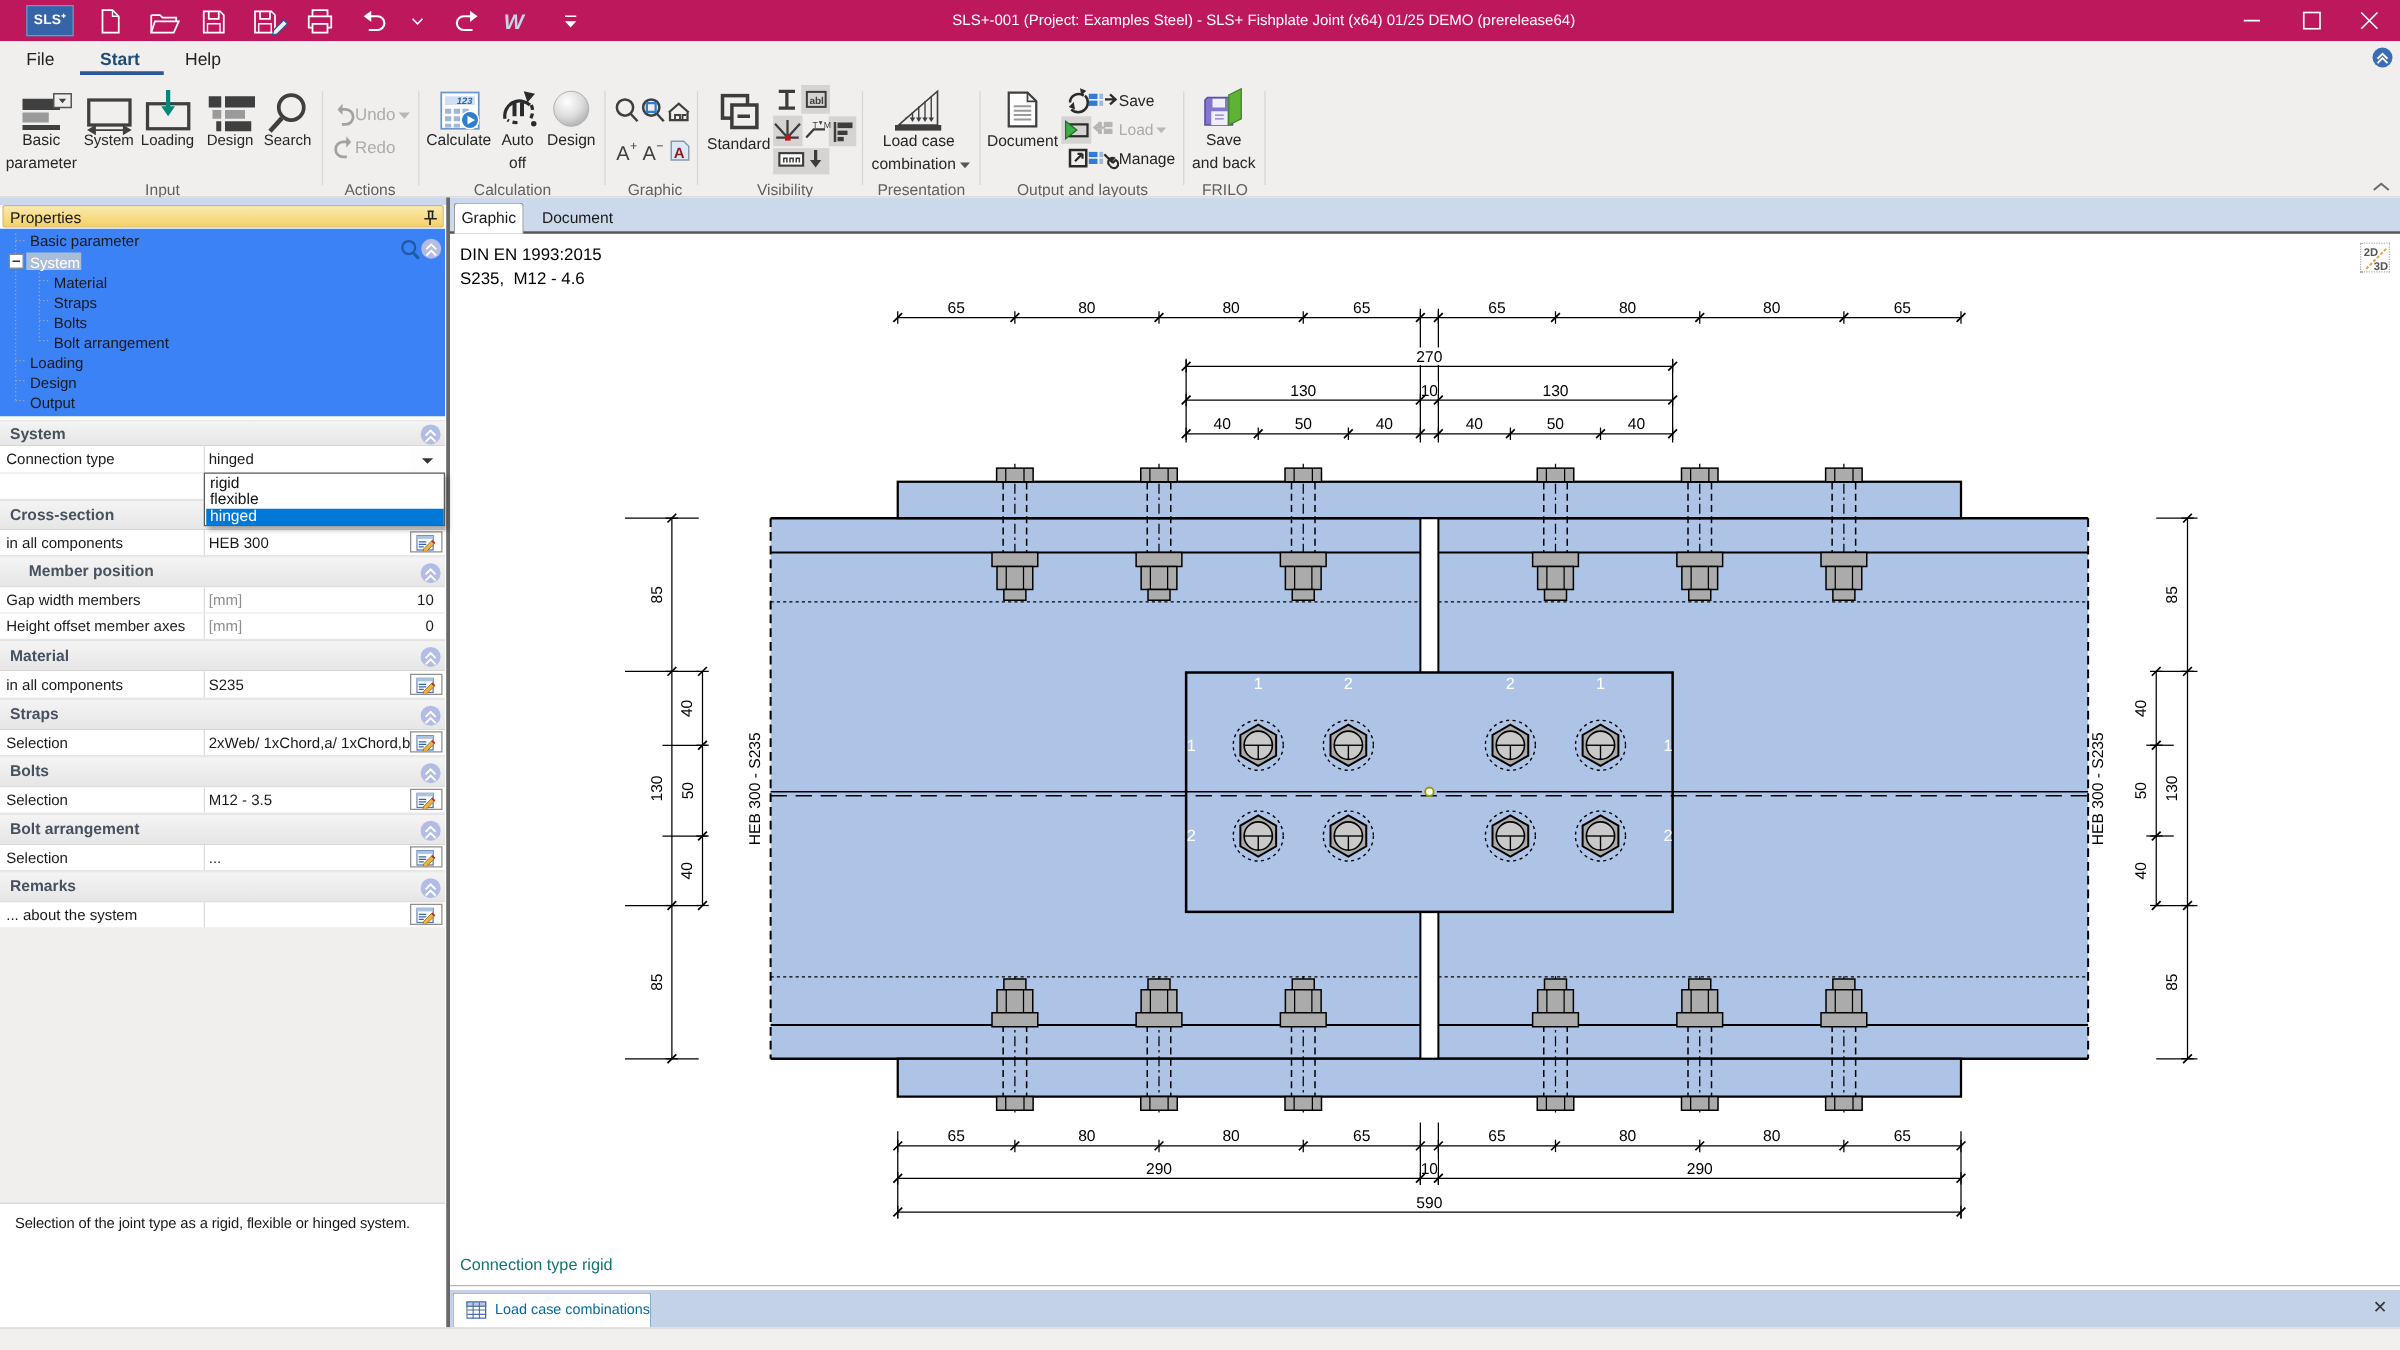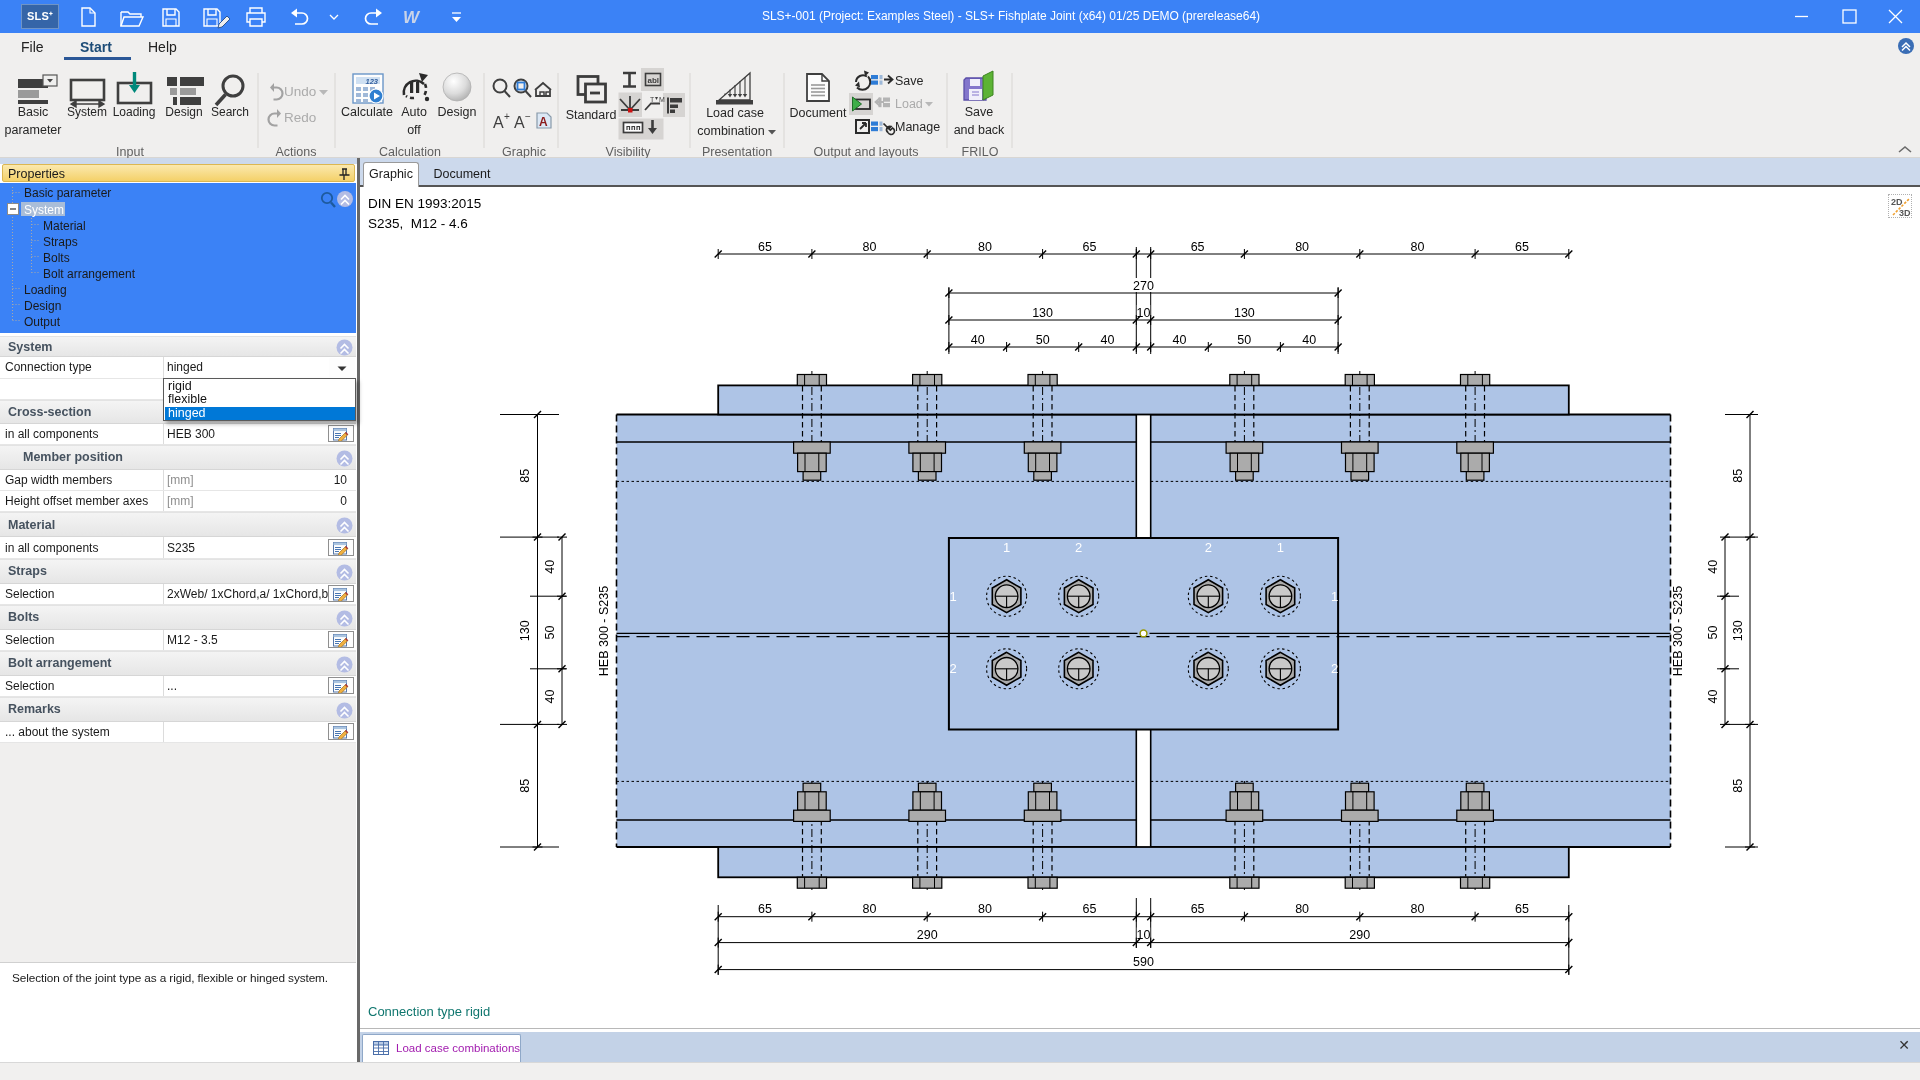--- a/index.html
+++ b/index.html
@@ -1,19 +1,19 @@
 <!DOCTYPE html>
 <html><head>
 <meta charset="utf-8">
 <style>
 * { margin:0; padding:0; box-sizing:border-box; }
 html,body { width:1920px; height:1080px; overflow:hidden; font-family:"Liberation Sans",sans-serif; }
 #page { position:relative; width:1920px; height:1080px; background:#f0efee; }
 svg text { font-family:"Liberation Sans",sans-serif; }
-#titlebar { position:absolute; left:0; top:0; width:1920px; height:33px; background:#3b82f6; }
+#titlebar { position:absolute; left:0; top:0; width:1920px; height:33px; background:#be185d; }
 #logo { position:absolute; left:21px; top:4px; width:38px; height:25px; background:#3565a8; border:1px solid #6f94c6; color:#fff; font-size:11px; font-weight:bold; text-align:center; line-height:23px; letter-spacing:0.2px; }
 #titletext { position:absolute; left:102px; top:0; width:1818px; height:24px; color:#fff; font-size:12px; text-align:center; line-height:32px; }
 #menurow { position:absolute; left:0; top:33px; width:1920px; height:29px; background:#f0efee; }
 .menuitem { position:absolute; top:6px; font-size:14px; color:#222; }
 #startitem { color:#1d4c77; font-weight:bold; }
 #startline { position:absolute; left:64px; top:57px; width:67px; height:3px; background:#2b5797; z-index:3; }
 #ribbon { position:absolute; left:0; top:62px; width:1920px; height:96px; background:#f0efee; border-bottom:1px solid #d8d6d3; }
 #bluestrip { position:absolute; left:0; top:158px; width:1920px; height:6px; background:#ccd9ec; }
 #leftpanel { position:absolute; left:0; top:164px; width:357px; height:898px; background:#fff; font-size:12px; }
 #propheader { position:absolute; left:2px; top:0px; width:353px; height:18px; background:linear-gradient(#fbe9ae,#f4d169); border:1px solid #dcb752; border-radius:2px; }
@@ -40,21 +40,21 @@
 #docarea { position:absolute; left:360px; top:158px; width:1560px; height:904px; background:#fff; }
 #tabbar { position:absolute; left:0; top:0; width:1560px; height:27px; background:#ccd9ec; }
 .dtab { position:absolute; font-size:12.5px; color:#1a1a1a; }
 #tabgraphic { left:3px; top:4px; width:56px; height:25px; background:#fff; border:1px solid #9a9a9a; border-bottom:none; border-radius:3px 3px 0 0; text-align:center; line-height:23px; z-index:2; }
 #tabdoc { left:70px; top:4px; width:64px; text-align:center; line-height:24px; }
 #tabline { position:absolute; left:0; top:27px; width:1560px; height:2px; background:#555; }
 #canvas { position:absolute; left:0; top:29px; width:1558px; height:841px; background:#fff; }
 #ctr { position:absolute; left:8px; top:846px; font-size:13px; color:#0f766e; }
 #botline { position:absolute; left:0; top:869.5px; width:1560px; height:1px; background:#b8b8b8; }
 #botbar { position:absolute; left:0; top:874px; width:1560px; height:30px; background:#c3d2e7; }
-#bottab { position:absolute; left:2px; top:2px; width:159px; height:28px; background:#fff; border:1px solid #8fa8c8; border-bottom:none; border-radius:2px 2px 0 0; font-size:12px; color:#a21caf; }
+#bottab { position:absolute; left:2px; top:2px; width:159px; height:28px; background:#fff; border:1px solid #8fa8c8; border-bottom:none; border-radius:2px 2px 0 0; font-size:12px; color:#0369a1; }
 #bottab span { position:absolute; left:33px; top:7px; white-space:nowrap; font-size:11.5px; }
 #botx { position:absolute; right:10px; top:5px; font-size:14px; color:#333; }
 #statusbar { position:absolute; left:0; top:1062px; width:1920px; height:18px; background:#f1f0ef; border-top:1px solid #d8d8d8; }
 </style>
 </head>
 <body>
 <div id="page">
   <div id="titlebar">
     <div id="logo">SLS⁺</div>
     <div id="titletext">SLS+-001 (Project: Examples Steel) - SLS+ Fishplate Joint (x64) 01/25 DEMO (prerelease64)</div>

